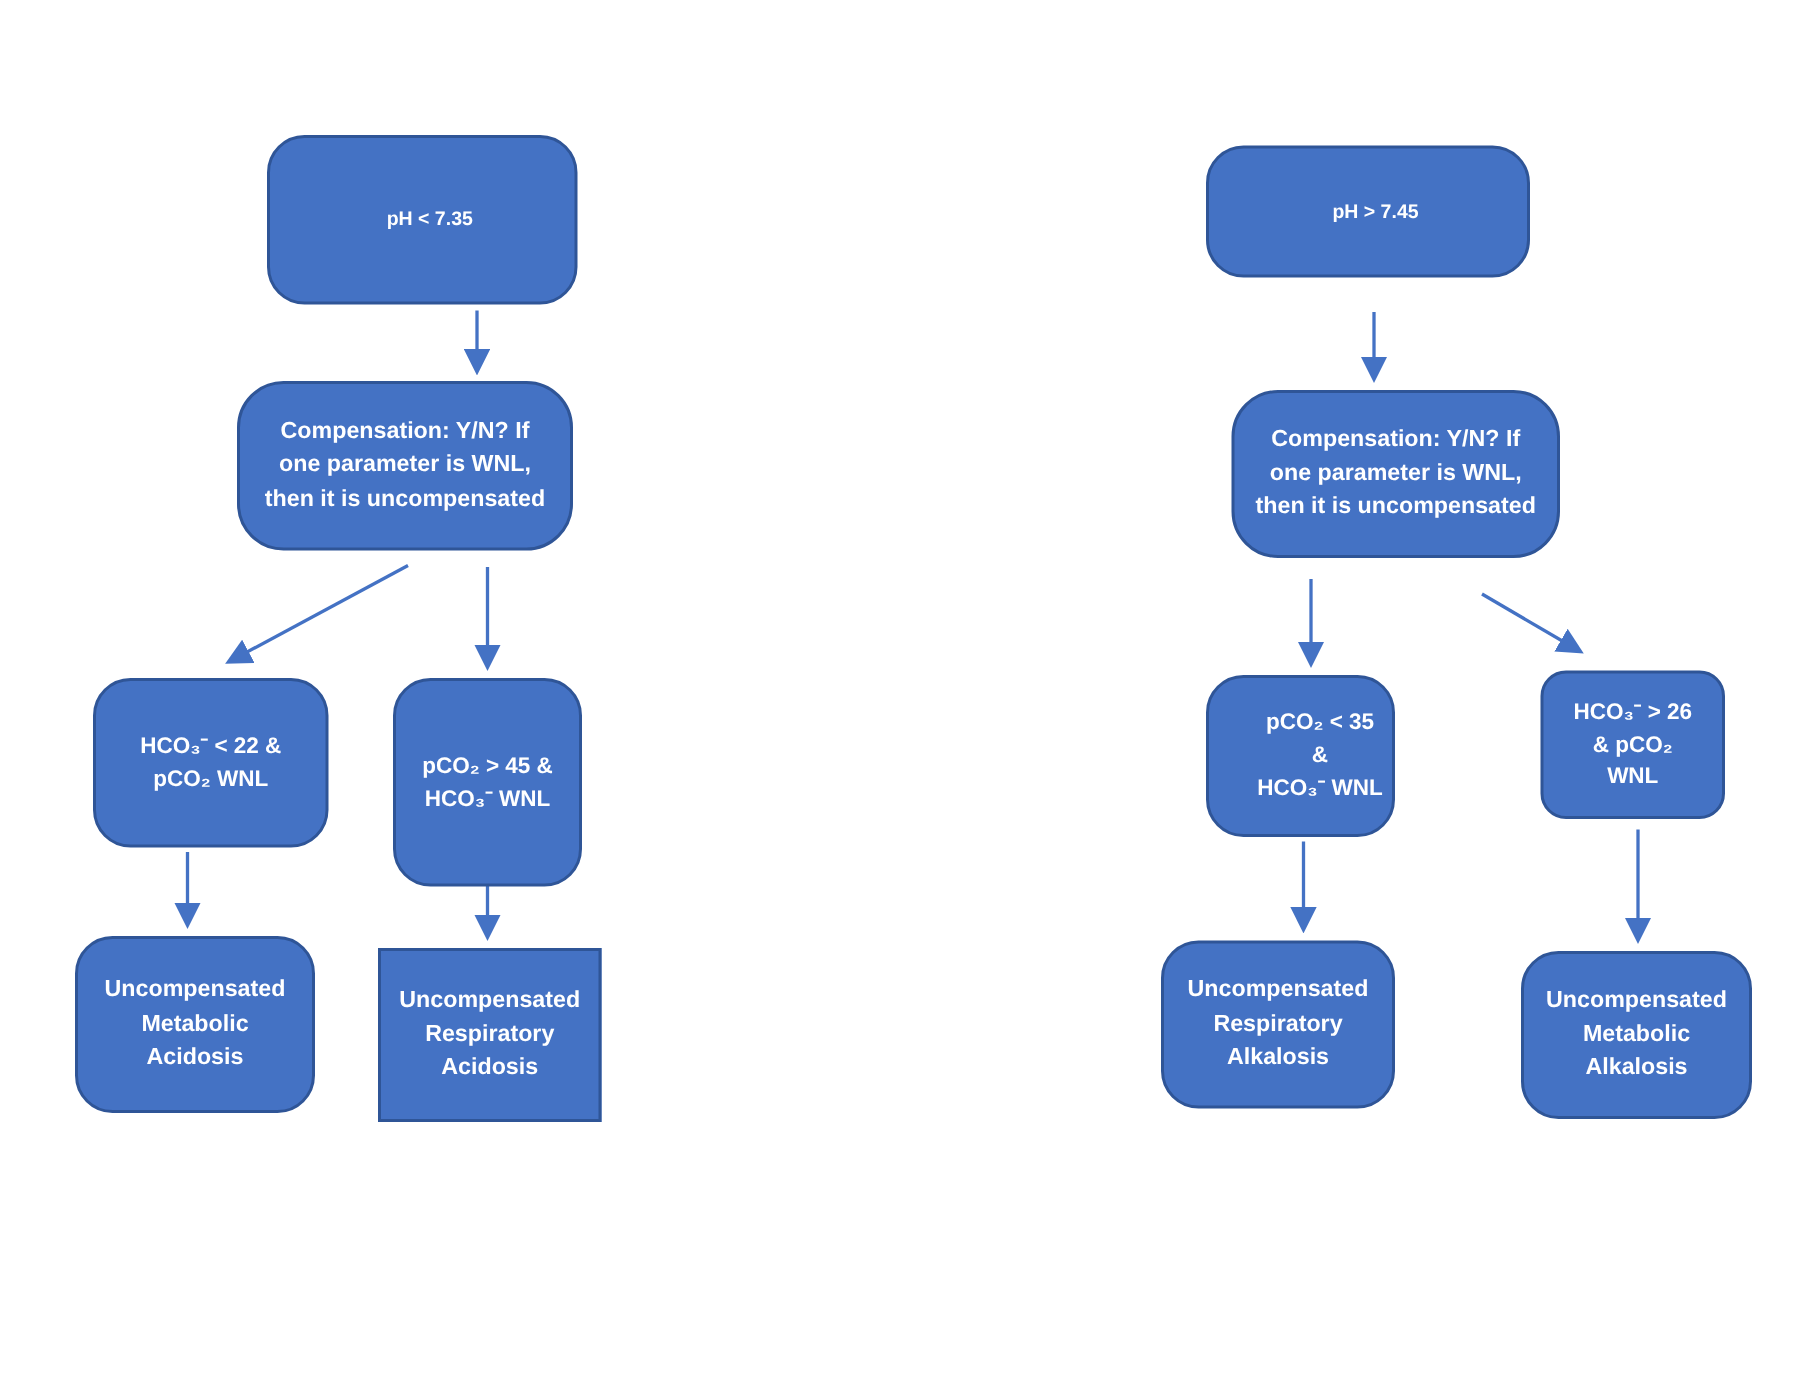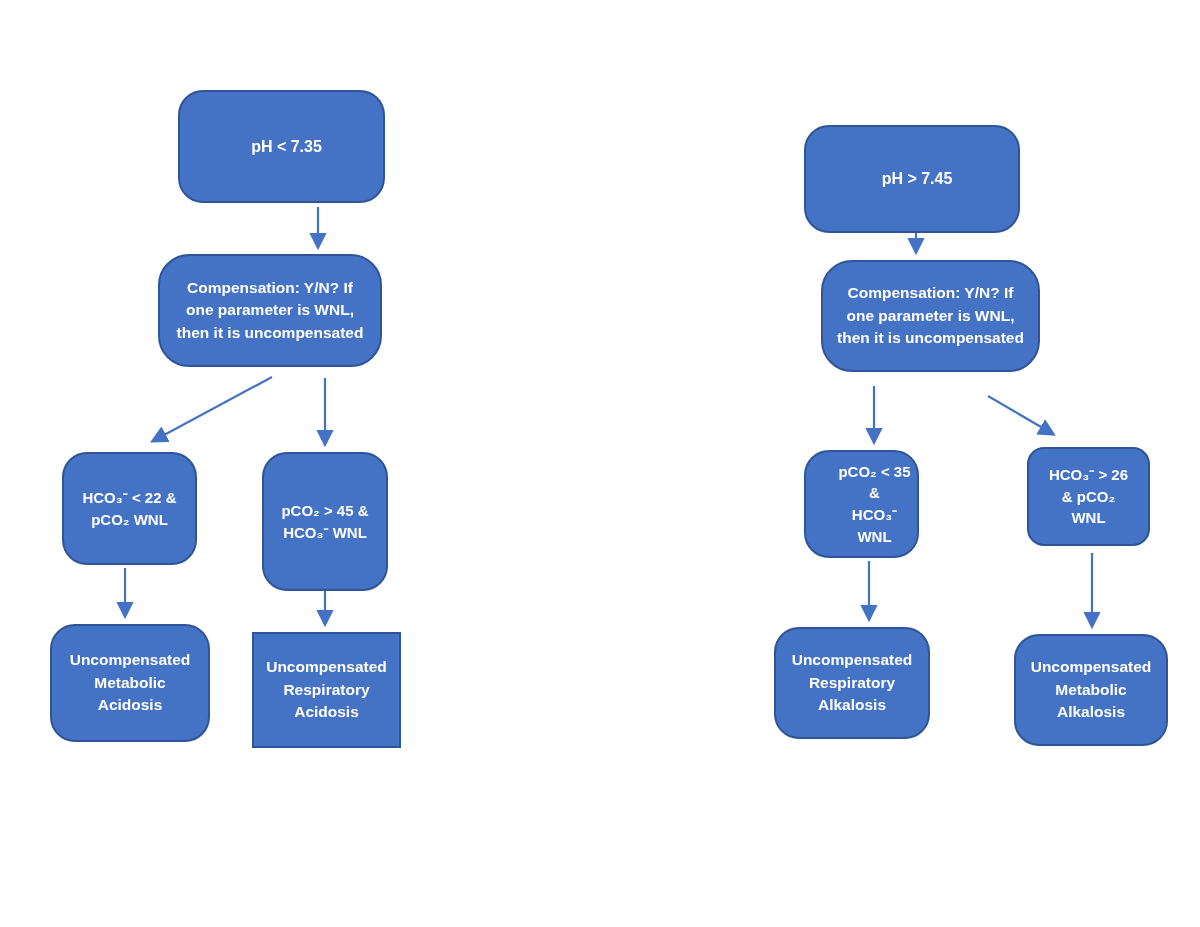--- a/index.html
+++ b/index.html
@@ -42,35 +42,35 @@
     color: var(--node-text);
     font-weight: bold;
     font-size: 15px;
     line-height: 1.45;
     white-space: pre-line;
     padding: 4px 6px;
   }
   .rounded { border-radius: 25px; }
   .rounded-sm { border-radius: 31px; }
   .rect { border-radius: 0; }
-  .fs-lg { font-size: 16px; padding-left: 16px; }
+  .fs-lg { font-size: 13px; padding-left: 16px; }
   .fs-md { font-size: 15.5px; }
 
   
   .n-l1 { left: 178px; top:  90px; width: 207px; height: 113px; }
   .n-l2 { left: 158px; top: 254px; width: 224px; height: 113px; }
-  .n-l3 { left:  62px; top: 452px; width: 135px; height: 113px; }
+  .n-l3 { left:  62px; top: 452px; width: 157px; height: 113px; }
   .n-l4 { left: 262px; top: 452px; width: 126px; height: 139px; }
   .n-l5 { left:  50px; top: 624px; width: 160px; height: 118px; }
   .n-l6 { left: 252px; top: 632px; width: 149px; height: 116px; }
 
   
-  .n-r1 { left:  804px; top:  97px; width: 216px; height: 108px; margin-top: 28px; }
+  .n-r1 { left:  804px; top:  97px; width: 216px; height: 88px; }
   .n-r2 { left:  821px; top: 260px; width: 219px; height: 112px; }
-  .n-r3 { left:  804px; top: 450px; width: 115px; height: 108px; padding-left: 32px; }
+  .n-r3 { left:  804px; top: 450px; width: 126px; height: 108px; padding-left: 32px; }
   .n-r4 { left: 1027px; top: 447px; width: 123px; height:  99px; border-radius: 17px; }
   .n-r5 { left:  774px; top: 627px; width: 156px; height: 112px; }
   .n-r6 { left: 1014px; top: 634px; width: 154px; height: 112px; }
 </style>
 </head>
 <body>
 
 <div class="canvas">
 
   <svg class="overlay" width="1200" height="927" viewBox="0 0 1200 927">

